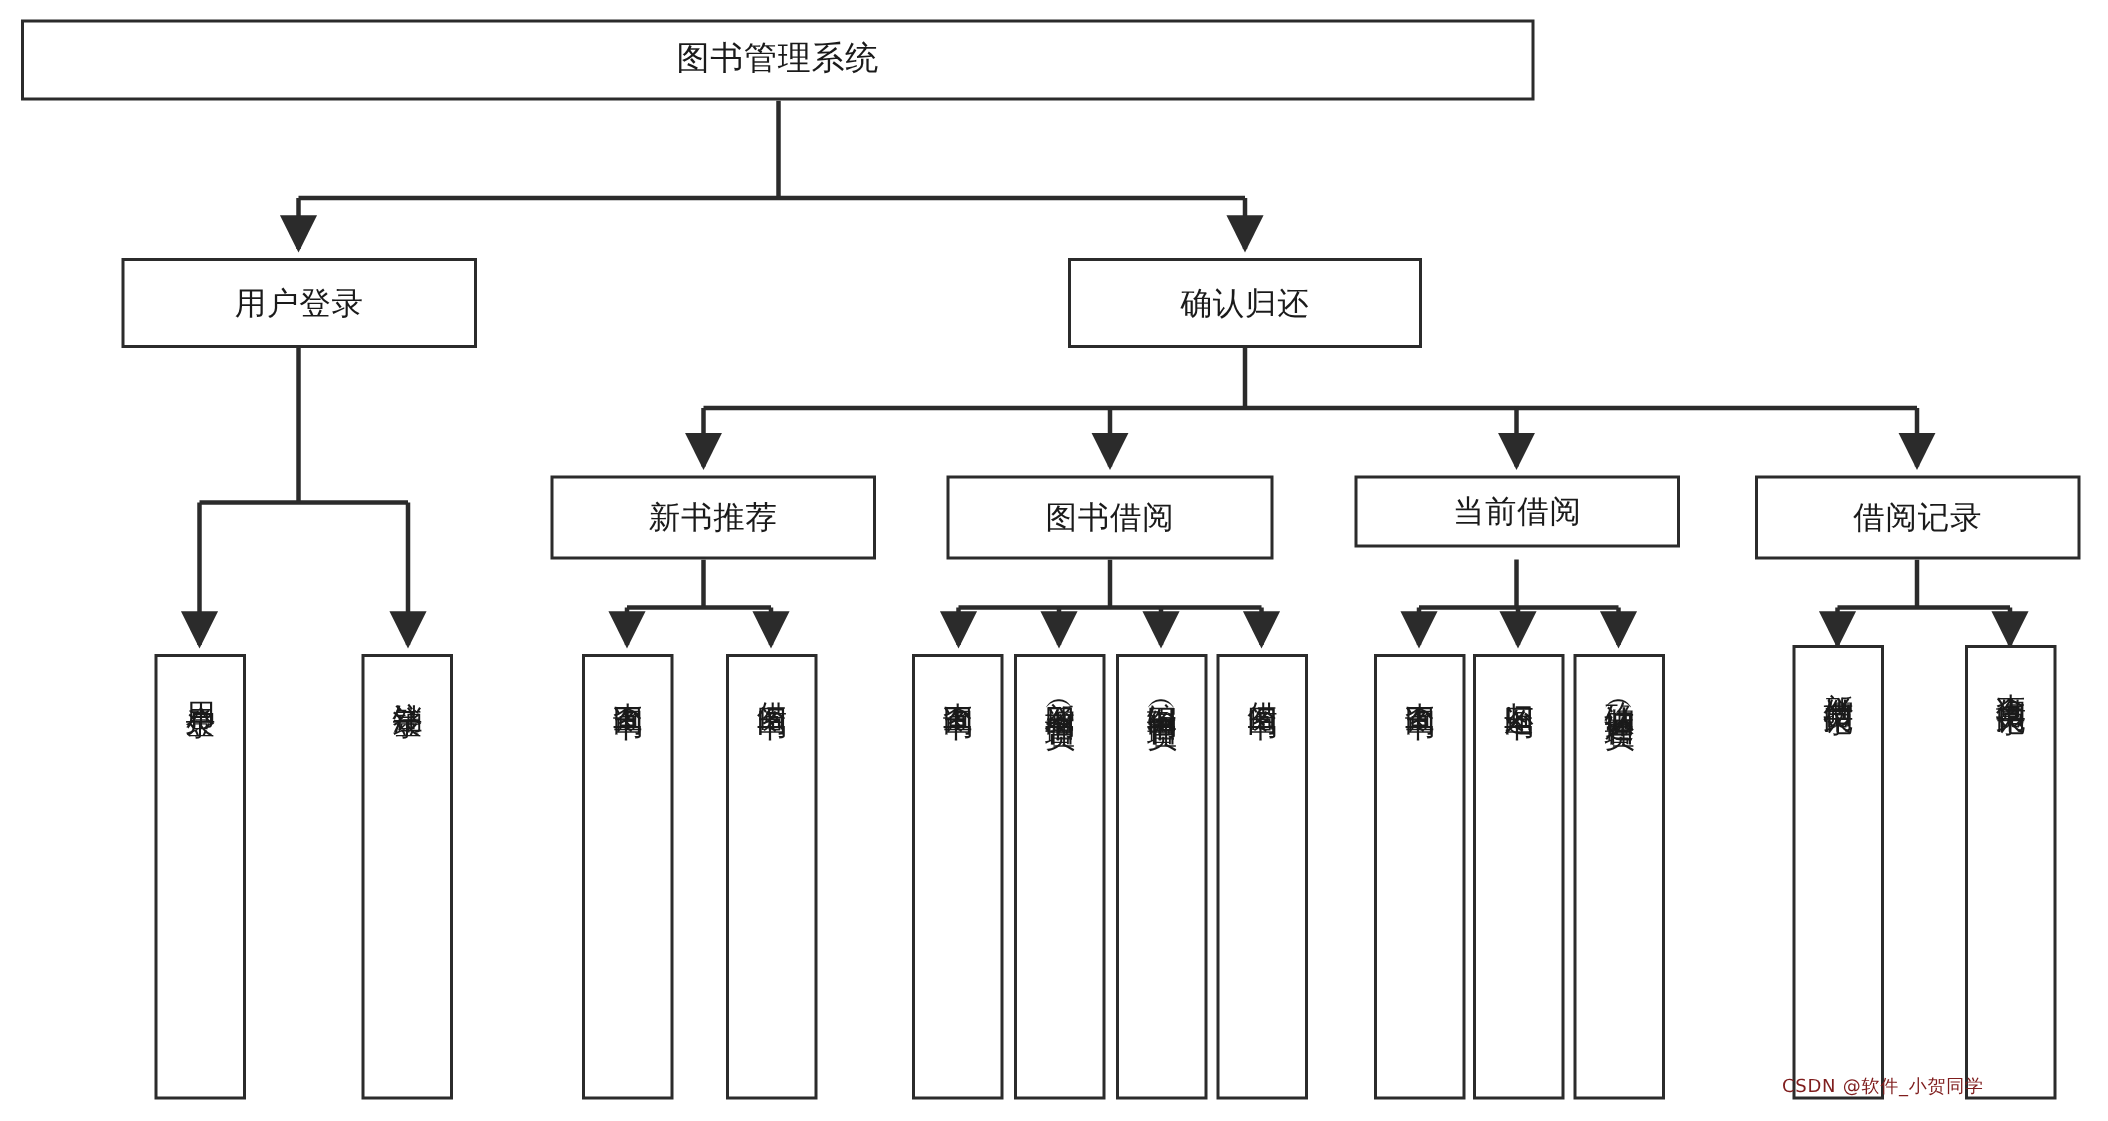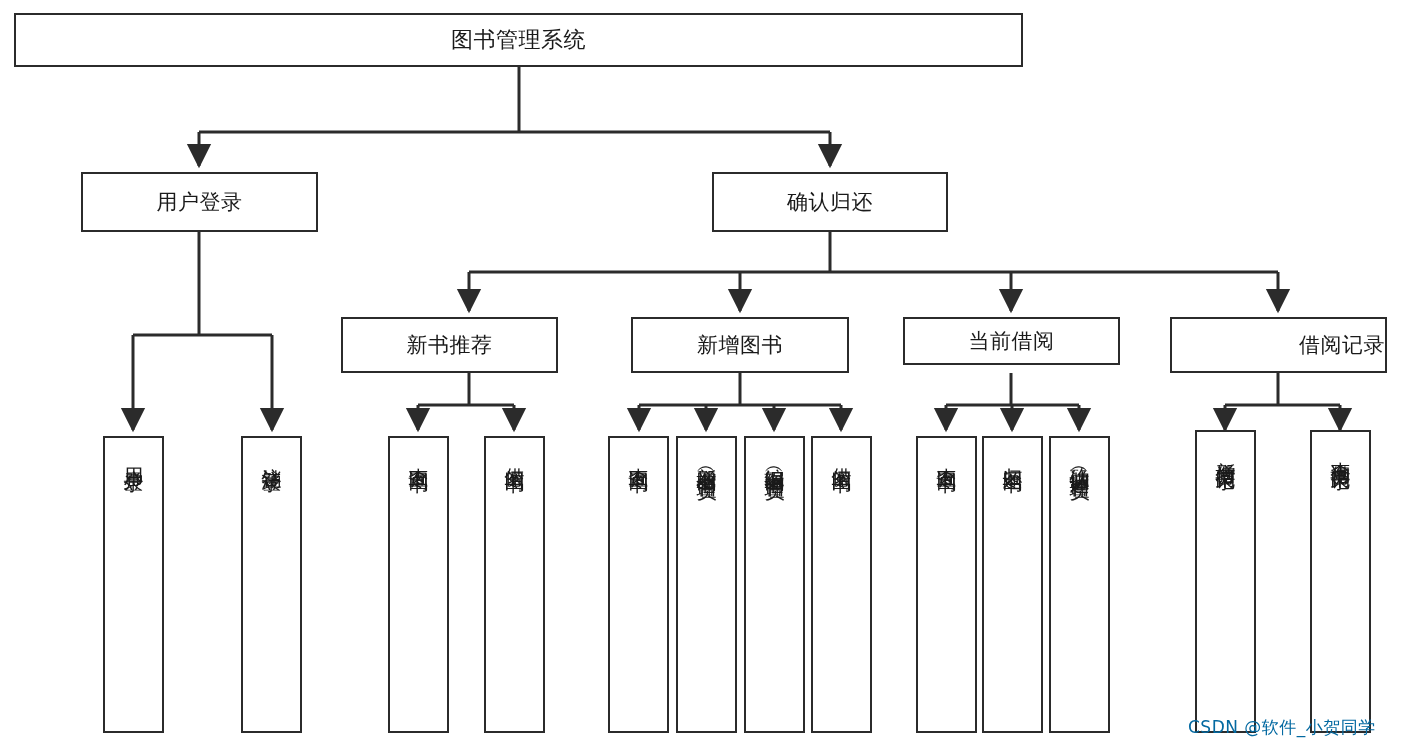--- a/index.html
+++ b/index.html
@@ -57,22 +57,22 @@
   .node.v .label {
     writing-mode: vertical-rl;
     text-orientation: upright;
     font-size: 20px;
     line-height: 1.16;
     letter-spacing: 2px;
     white-space: nowrap;
   }
   #watermark {
     position: absolute;
-    color: #0369a1;
-    font-size: 17px;
+    color: #7f1d1d;
+    font-size: 12px;
     white-space: nowrap;
     letter-spacing: 0.5px;
   }
 </style>
 </head>
 <body>
 
 <div id="canvas">
 
   <svg class="wires" viewBox="0 0 1405 747" xmlns="http://www.w3.org/2000/svg">
@@ -129,30 +129,30 @@
     <span class="label">图书管理系统</span>
   </div>
 
   <div class="node h" style="left:81px; top:172px; width:237px; height:60px;">
     <span class="label">用户登录</span>
   </div>
   <div class="node h" style="left:712px; top:172px; width:236px; height:60px;">
     <span class="label">确认归还</span>
   </div>
 
-  <div class="node h" style="left:341px; top:317px; width:217px; height:56px;">
+  <div class="node h" style="left:367px; top:317px; width:217px; height:56px;">
     <span class="label">新书推荐</span>
   </div>
   <div class="node h" style="left:631px; top:317px; width:218px; height:56px;">
-    <span class="label">新增图书</span>
+    <span class="label">图书借阅</span>
   </div>
   <div class="node h" style="left:903px; top:317px; width:217px; height:48px;">
     <span class="label">当前借阅</span>
   </div>
-  <div class="node h" style="left:1170px; top:317px; width:217px; height:56px;justify-content:flex-end;">
+  <div class="node h" style="left:1170px; top:317px; width:217px; height:56px;">
     <span class="label">借阅记录</span>
   </div>
 
   <div class="node v" style="left:103px; top:436px; width:61px; height:297px;">
     <span class="label">用户登录</span>
   </div>
   <div class="node v" style="left:241px; top:436px; width:61px; height:297px;">
     <span class="label">注销登录</span>
   </div>
 

